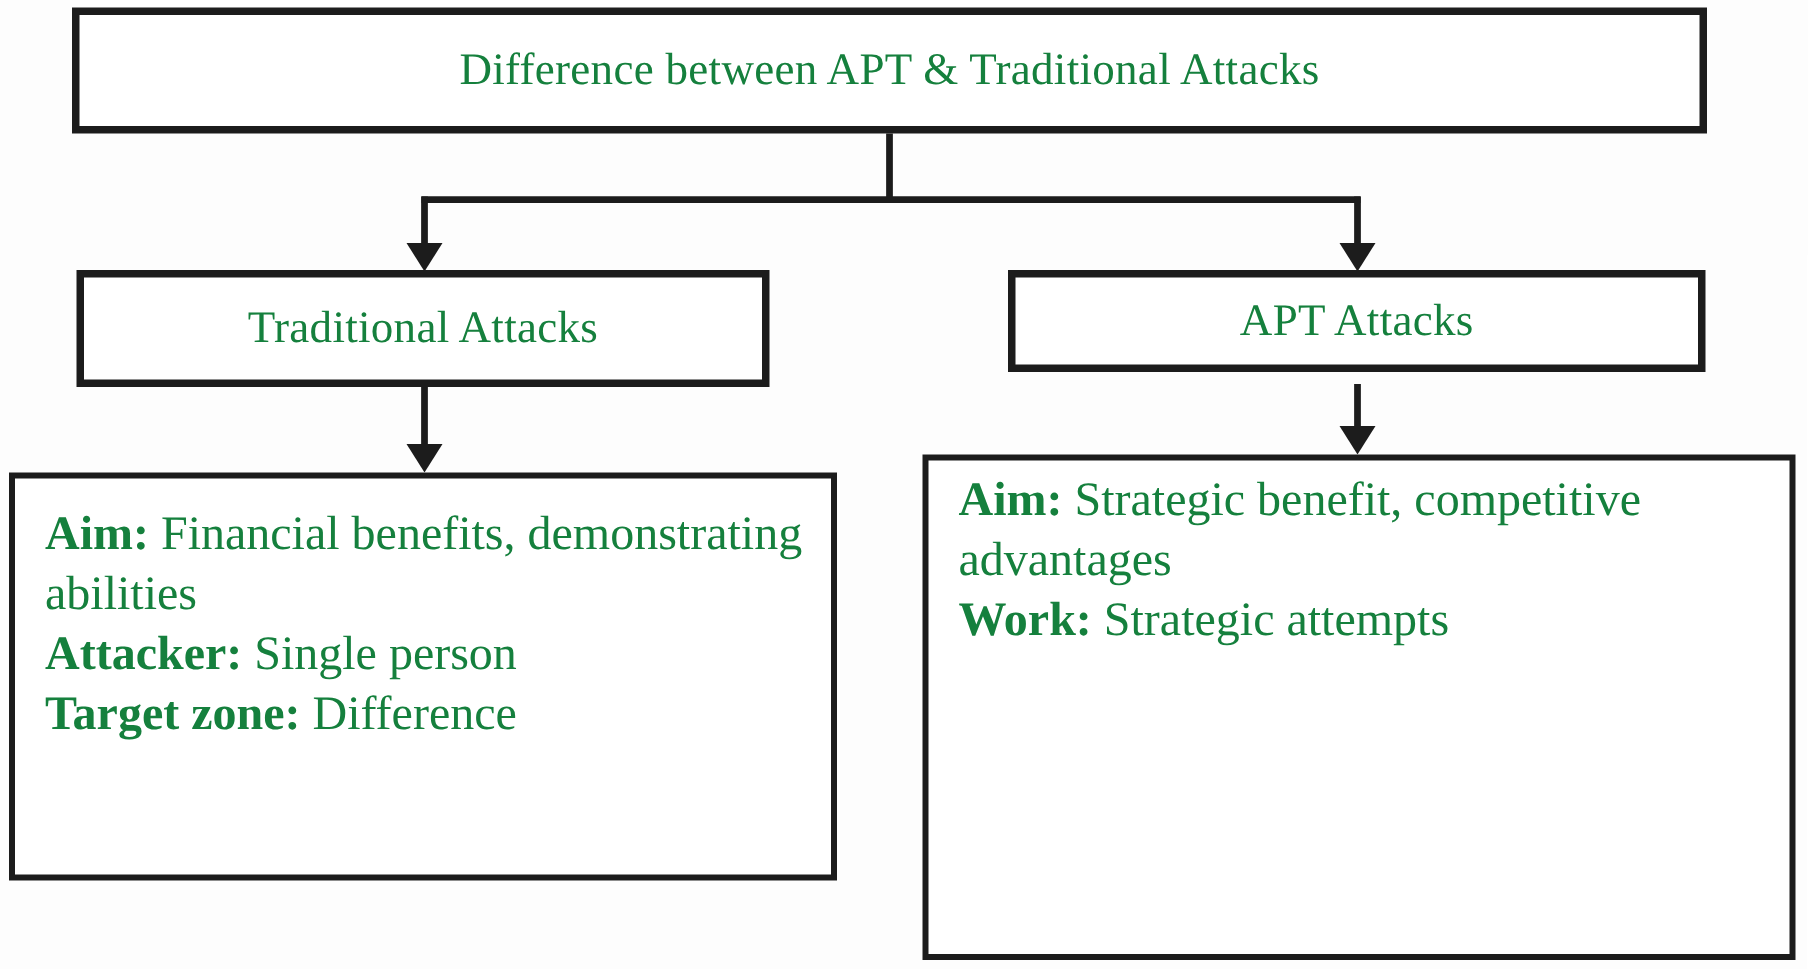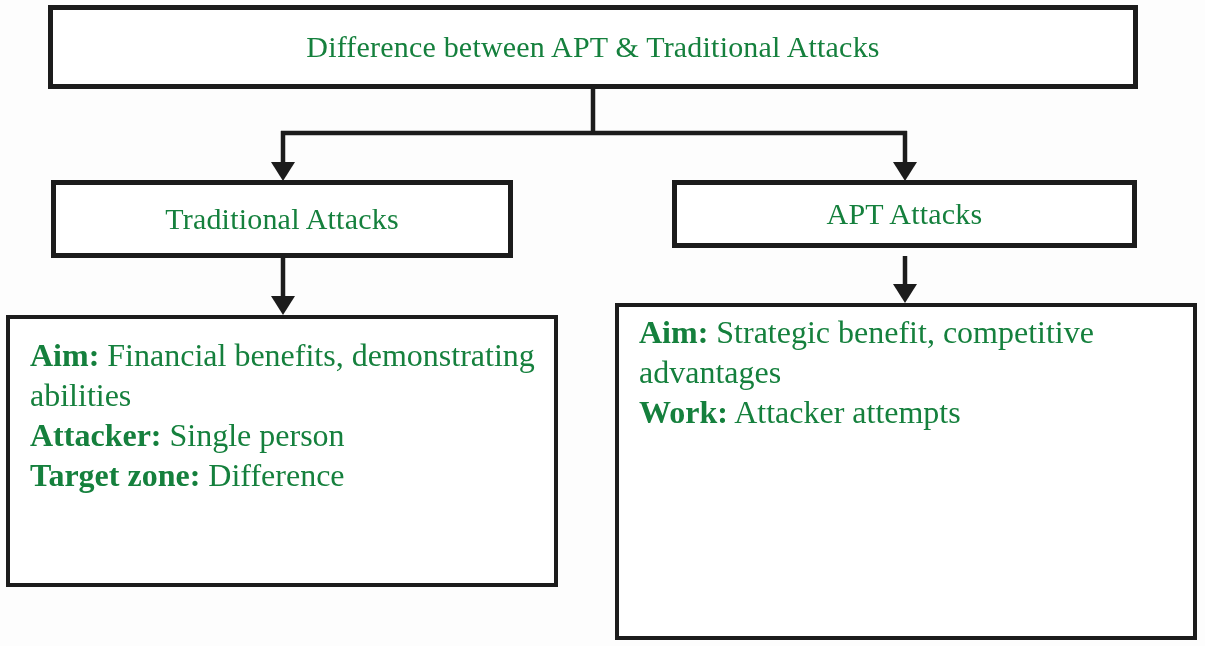--- a/index.html
+++ b/index.html
@@ -102,16 +102,16 @@
   </div>
 
   <div class="box detail-box left-detail">
     <p class="detail"><b>Aim:</b> <span>Financial benefits, demonstrating abilities</span></p>
     <p class="detail"><b>Attacker:</b> <span>Single person</span></p>
     <p class="detail"><b>Target zone:</b> <span>Difference</span></p>
   </div>
 
   <div class="box detail-box right-detail">
     <p class="detail"><b>Aim:</b> <span>Strategic benefit, competitive advantages</span></p>
-    <p class="detail"><b>Work:</b> <span>Attacker attempts</span></p>
+    <p class="detail"><b>Work:</b> <span>Strategic attempts</span></p>
   </div>
 
 </div>
 
 </body></html>

